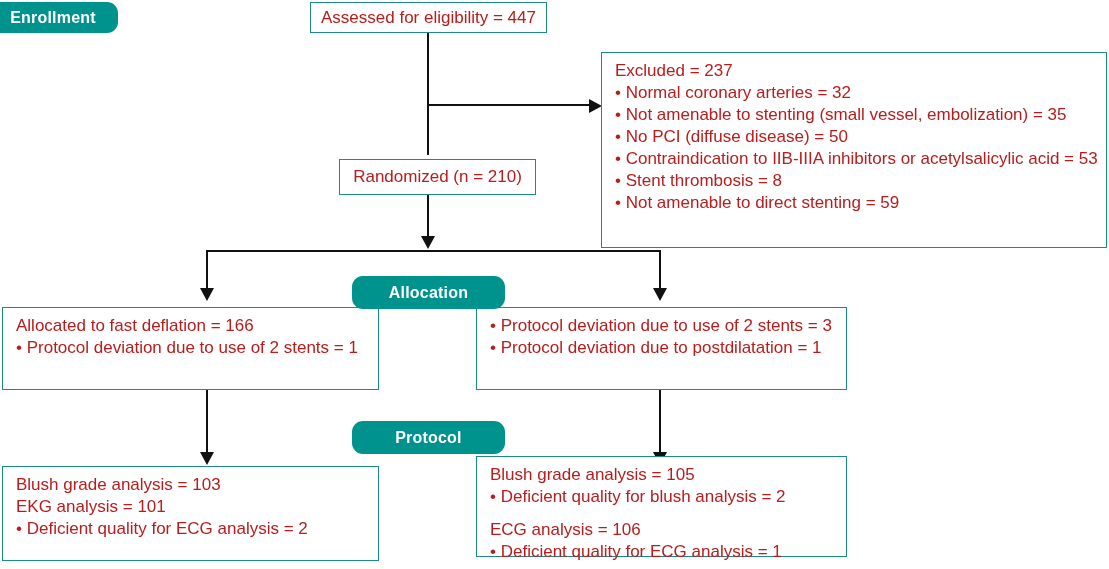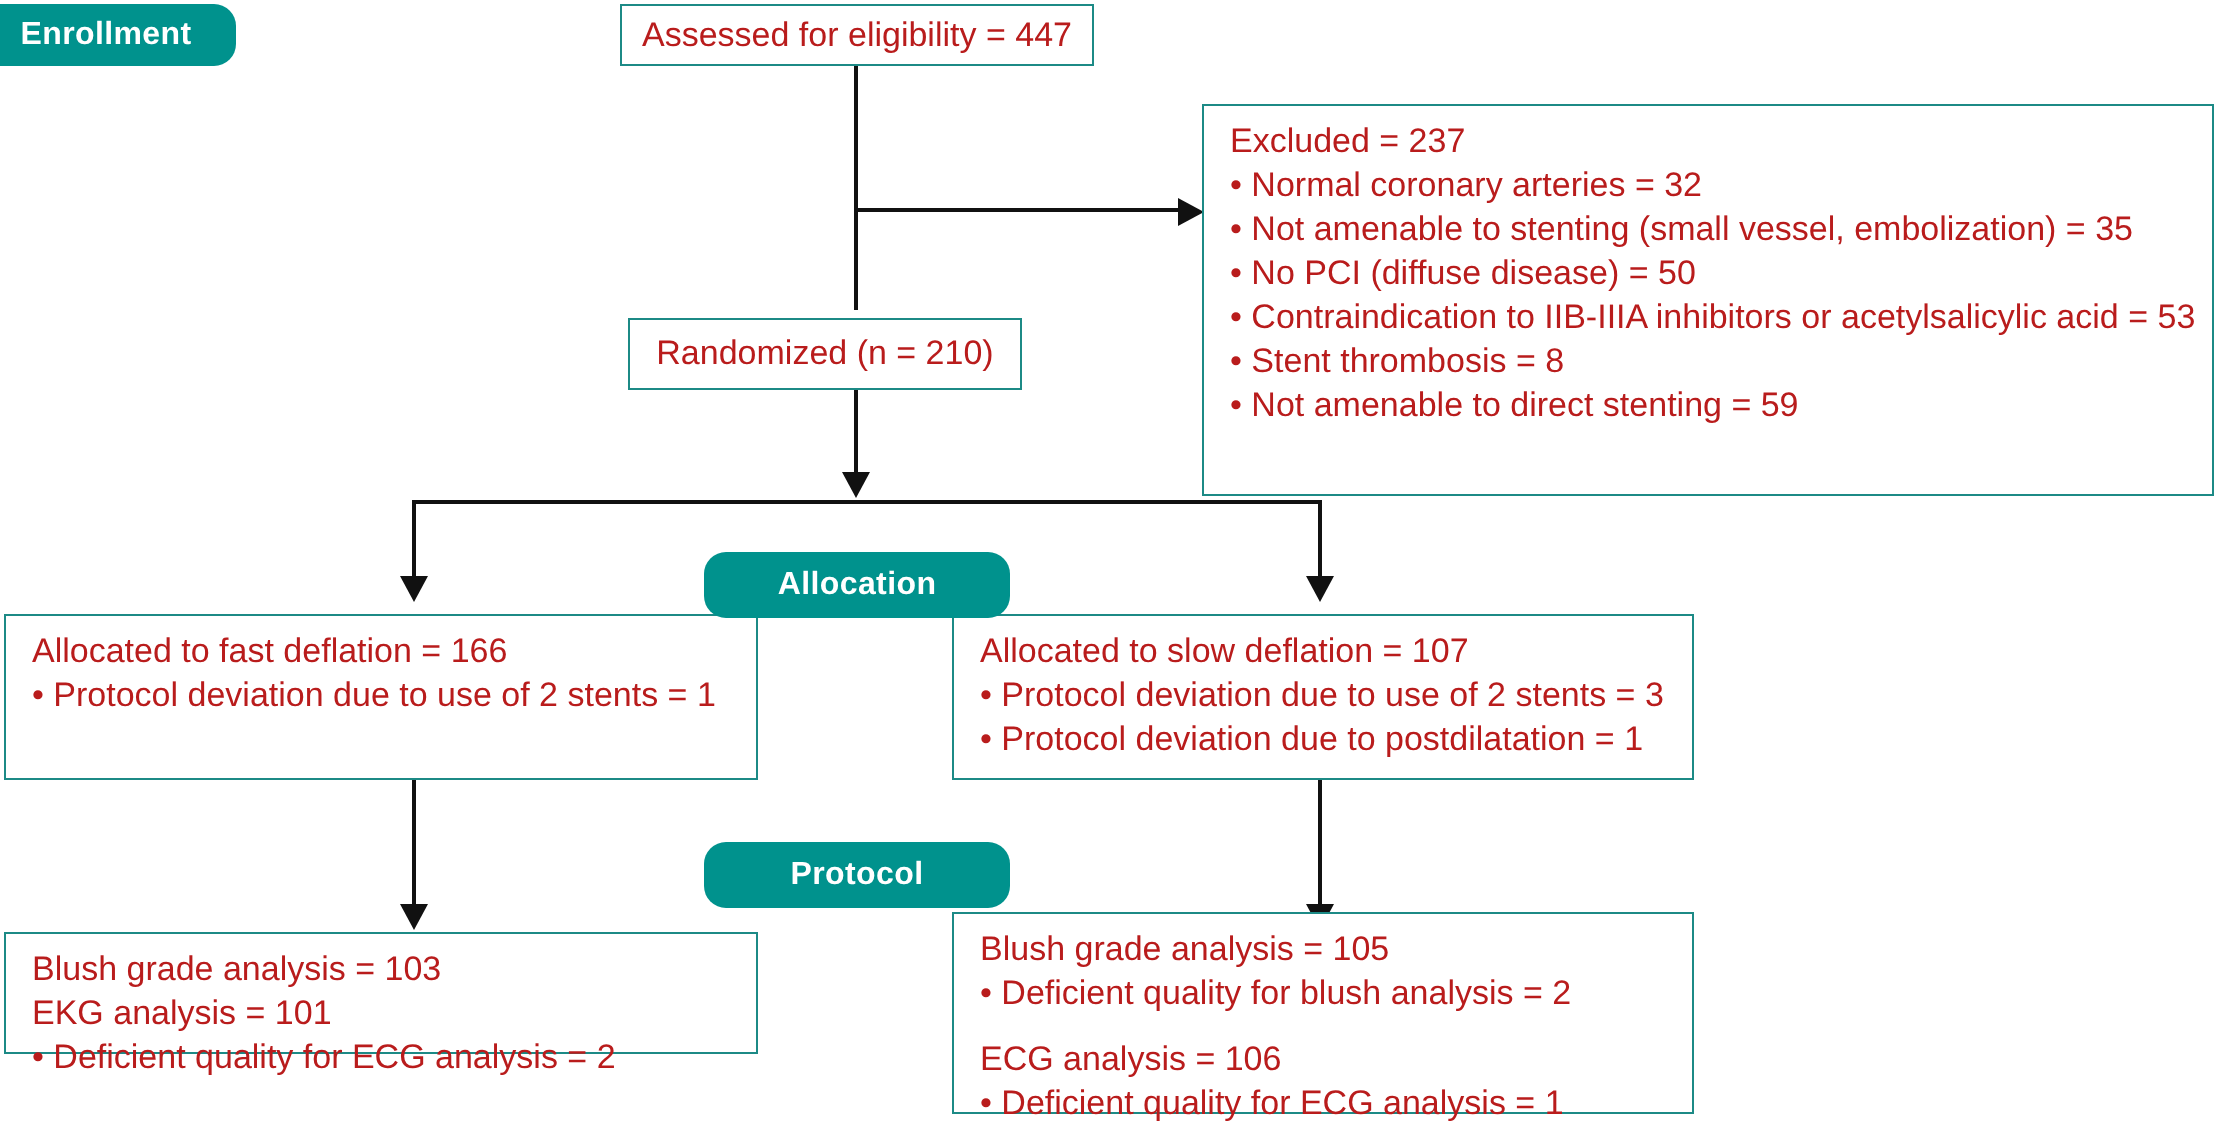--- a/index.html
+++ b/index.html
@@ -110,21 +110,21 @@
   <div class="box" style="left:601px; top:52px; width:506px; height:196px;">
     <div class="line">Excluded = 237</div>
     <div class="bullet">• Normal coronary arteries = 32</div>
     <div class="bullet">• Not amenable to stenting (small vessel, embolization) = 35</div>
     <div class="bullet">• No PCI (diffuse disease) = 50</div>
     <div class="bullet">• Contraindication to IIB-IIIA inhibitors or acetylsalicylic acid = 53</div>
     <div class="bullet">• Stent thrombosis = 8</div>
     <div class="bullet">• Not amenable to direct stenting = 59</div>
   </div>
 
-  <div class="box center-text" style="left:314px; top:159px; width:197px; height:36px;">
+  <div class="box center-text" style="left:339px; top:159px; width:197px; height:36px;">
     <span class="line">Randomized (n = 210)</span>
   </div>
 
   <div class="vline" style="left:427px; top:195px; height:46px;"></div>
   <div class="arrow-down" style="left:421px; top:236px;"></div>
 
   <div class="hline" style="left:206px; top:250px; width:455px;"></div>
   <div class="vline" style="left:206px; top:250px; height:44px;"></div>
   <div class="arrow-down" style="left:200px; top:288px;"></div>
   <div class="vline" style="left:659px; top:250px; height:44px;"></div>
@@ -133,35 +133,34 @@
   <div class="pill" style="left:352px; top:276px; width:153px; height:33px;">
     <span>Allocation</span>
   </div>
 
   <div class="box" style="left:2px; top:307px; width:377px; height:83px;">
     <div class="line">Allocated to fast deflation = 166</div>
     <div class="bullet">• Protocol deviation due to use of 2 stents = 1</div>
   </div>
 
   <div class="box" style="left:476px; top:307px; width:371px; height:83px;">
-    <div class="line">Allocated to slow deflation = 107</div>
     <div class="bullet">• Protocol deviation due to use of 2 stents = 3</div>
     <div class="bullet">• Protocol deviation due to postdilatation = 1</div>
   </div>
 
   <div class="vline" style="left:206px; top:390px; height:62px;"></div>
   <div class="arrow-down" style="left:200px; top:452px;"></div>
   <div class="vline" style="left:659px; top:390px; height:62px;"></div>
   <div class="arrow-down" style="left:653px; top:452px;"></div>
 
   <div class="pill" style="left:352px; top:421px; width:153px; height:33px;">
     <span>Protocol</span>
   </div>
 
-  <div class="box" style="left:2px; top:466px; width:377px; height:61px;">
+  <div class="box" style="left:2px; top:466px; width:377px; height:95px;">
     <div class="line">Blush grade analysis = 103</div>
     <div class="line">EKG analysis = 101</div>
     <div class="bullet">• Deficient quality for ECG analysis = 2</div>
   </div>
 
   <div class="box" style="left:476px; top:456px; width:371px; height:101px;">
     <div class="line">Blush grade analysis = 105</div>
     <div class="bullet">• Deficient quality for blush analysis = 2</div>
     <div class="spacer"></div>
     <div class="line">ECG analysis = 106</div>

